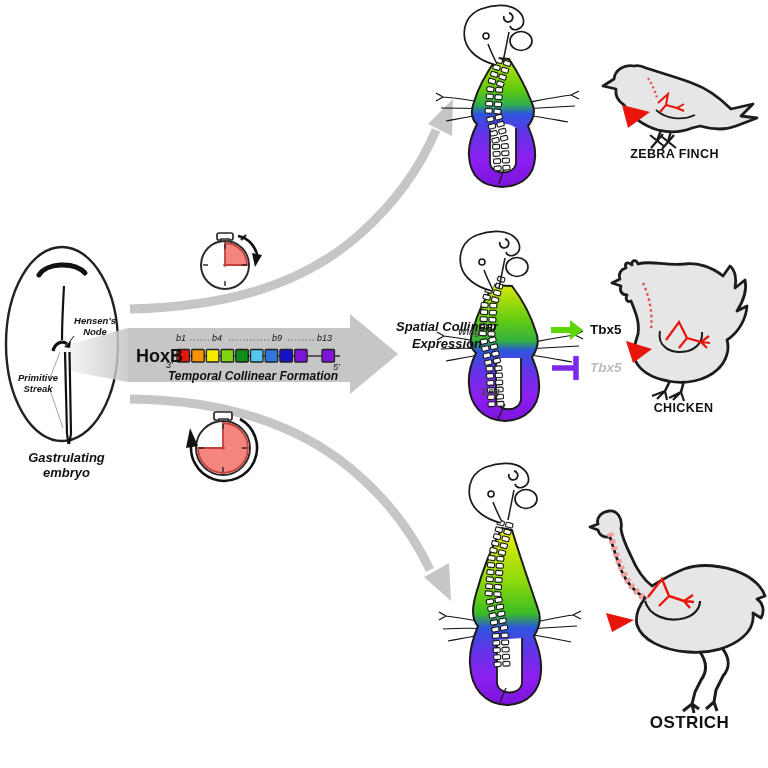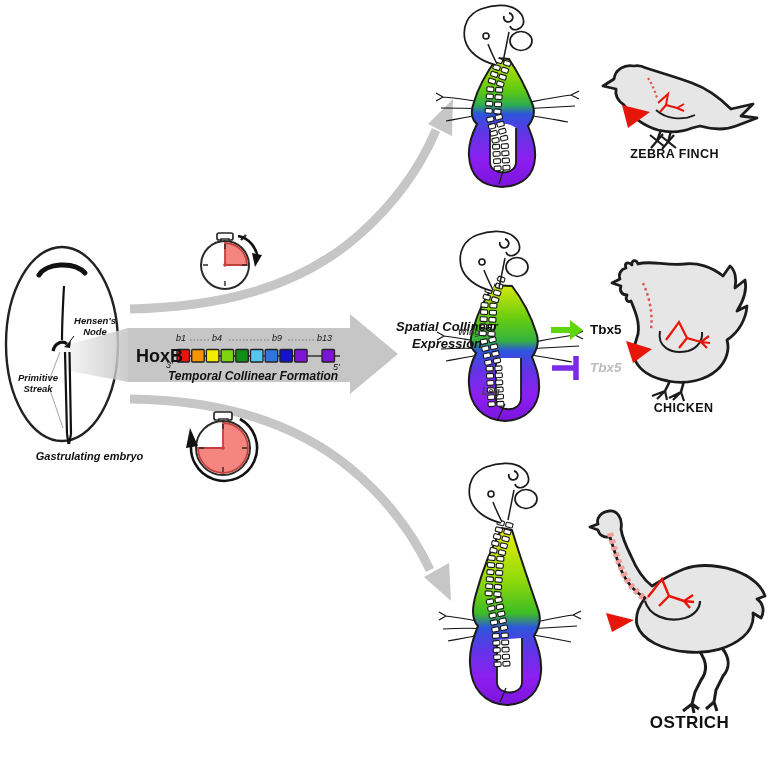--- a/index.html
+++ b/index.html
@@ -302,21 +302,21 @@
     <path d="M 700,652 C 707,662 707,672 701,680 L 695,692 L 692,704 M 692,704 L 683,711 M 692,704 L 694,713 M 692,704 L 699,709 M 722,648 C 730,658 730,668 723,676 L 716,690 L 714,702 M 714,702 L 706,709 M 714,702 L 717,711" fill="none" stroke="#1c1c1c" stroke-width="3"></path>
     <path d="M 610,533 C 614,548 618,562 625,576 C 630,586 638,594 647,600" fill="none" stroke="#f2a09e" stroke-width="6.5" stroke-dasharray="3.8,3.2"></path>
     <path d="M 645,601 C 649,615 666,623 685,618 C 695,615 700,608 700,601" fill="none" stroke="#1c1c1c" stroke-width="2.2"></path>
     <path d="M 648,597 L 662,579 L 669,596 L 684,601 M 669,596 L 659,606 M 684,601 L 693,595 M 684,601 L 694,602 M 684,601 L 690,608" fill="none" stroke="#e8150a" stroke-width="2.4"></path>
     <polygon points="606,613 634,620 612,632" fill="#e8150a"></polygon>
   </g>
 </svg>
 
 <div class="lbl it ctr" style="left:62px;top:315px;width:66px;font-size:9.5px;font-weight:700;">Hensen's Node</div>
 <div class="lbl it ctr" style="left:8px;top:372px;width:60px;font-size:9.5px;font-weight:700;">Primitive Streak</div>
-<div class="lbl bi ctr" style="left:32px;top:450px;width:115px;font-size:11px;">Gastrulating embryo</div>
+<div class="lbl bi ctr" style="left:9px;top:450px;width:115px;font-size:13px;">Gastrulating embryo</div>
 
 <div class="lbl b" style="left:136px;top:346px;font-size:18px;">HoxB</div>
 <div class="lbl it tiny" style="left:176px;top:333px;text-align:right;">b1</div>
 <div class="lbl it tiny" style="left:212px;top:333px;">b4</div>
 <div class="lbl it tiny" style="left:272px;top:333px;">b9</div>
 <div class="lbl it tiny" style="left:317px;top:333px;">b13</div>
 <div class="lbl it tiny" style="left:166px;top:360px;">3'</div>
 <div class="lbl it tiny" style="left:333px;top:362px;">5'</div>
 <div class="lbl bi ctr" style="left:148px;top:369px;width:210px;font-size:12px;">Temporal Collinear Formation</div>
 

